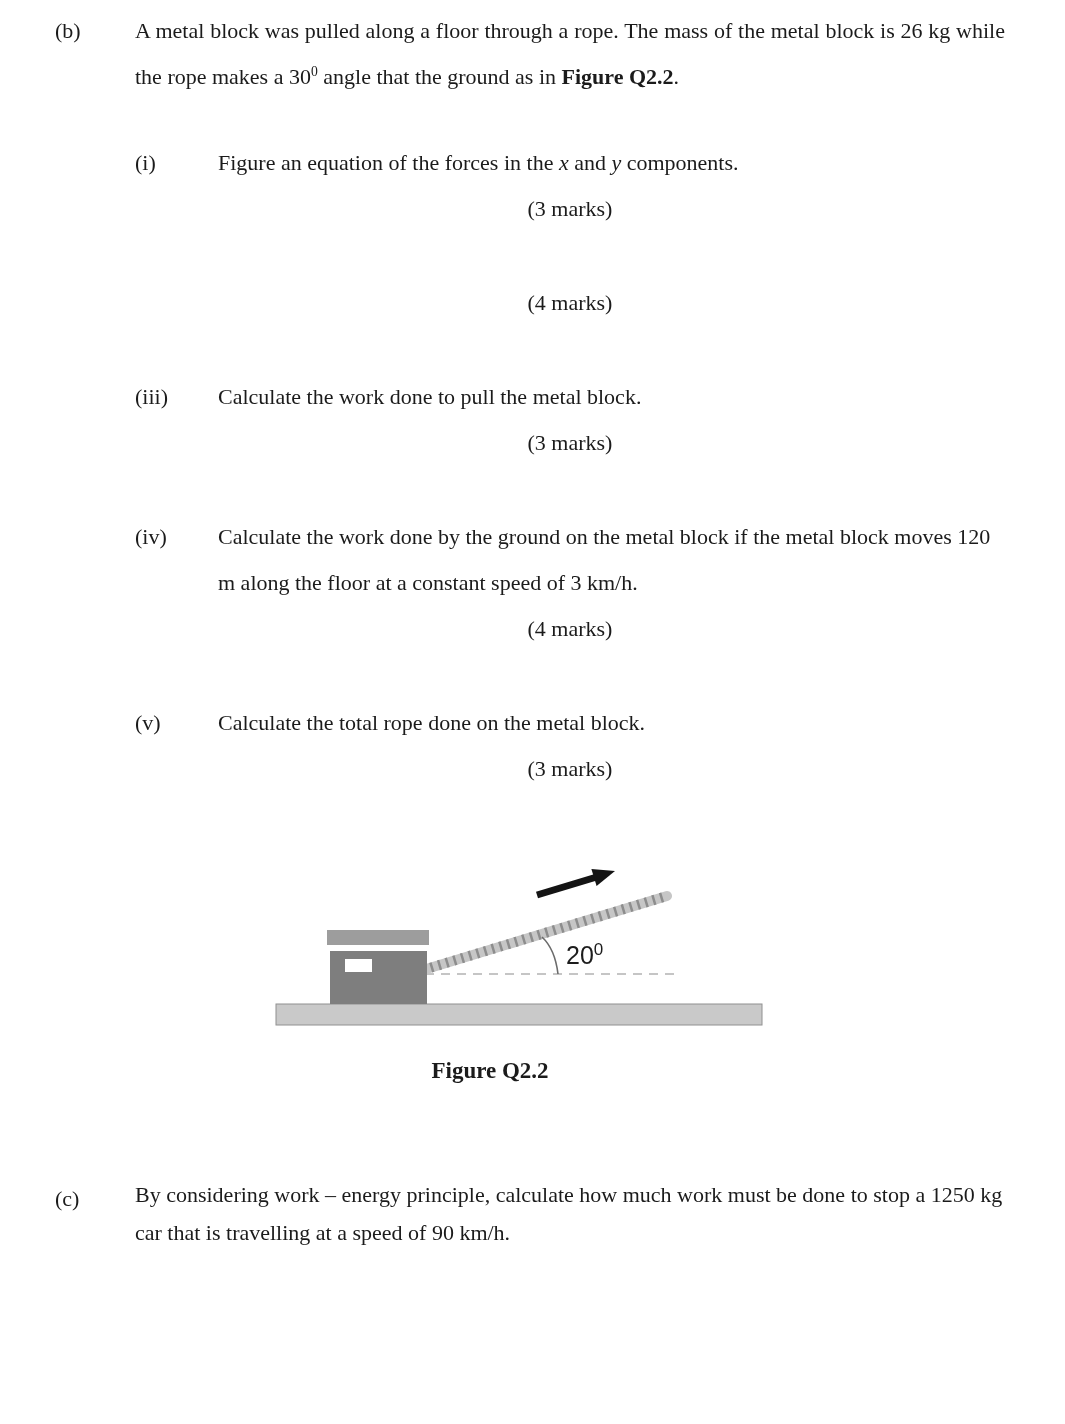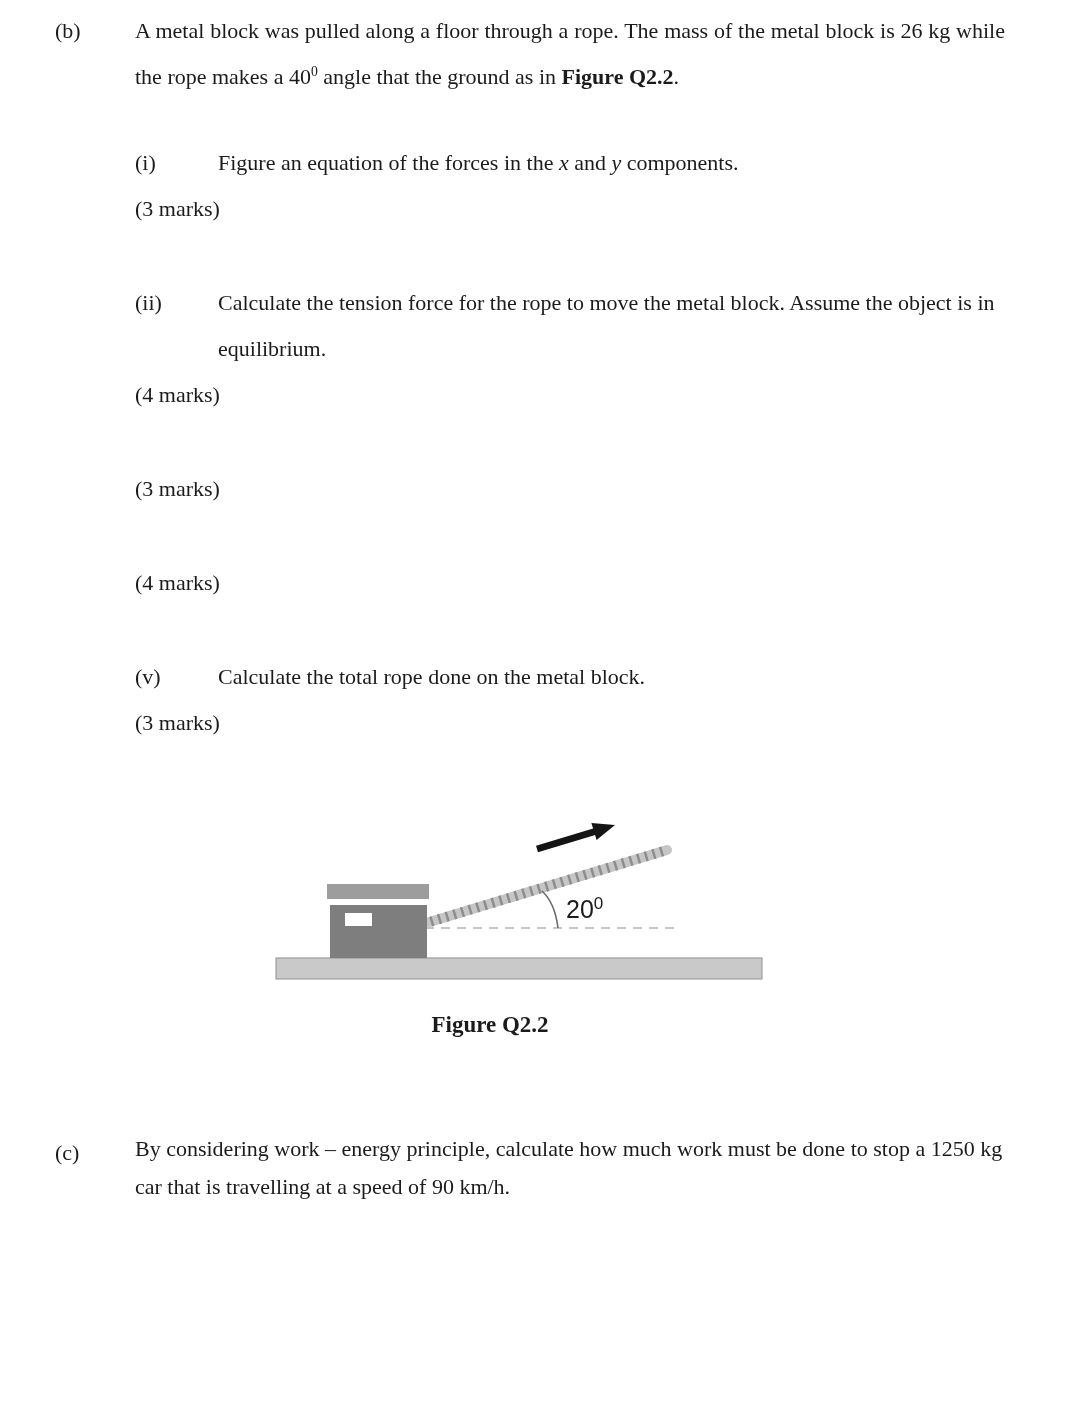--- a/index.html
+++ b/index.html
@@ -29,21 +29,21 @@
     font-size: 0.62em;
     vertical-align: super;
     line-height: 0;
   }
 
   .sub-block { margin-bottom: 48px; }
   .sub-item { display: flex; line-height: 46px; }
   .sub-label { width: 83px; flex: none; }
   .sub-text { flex: 1; min-width: 0; }
   .sub-text i { font-style: italic; }
-  .marks { text-align: left; line-height: 46px; }
+  .marks { text-align: center; line-height: 46px; }
 
   .fig { margin: 12px 0 0 220px; width: 490px; }
   .fig svg { display: block; }
   .fig-caption {
     margin-top: 26px;
     width: 430px;
     text-align: center;
     font-weight: bold;
     font-size: 23px;
     line-height: 30px;
@@ -54,43 +54,47 @@
 </style>
 </head>
 <body>
 
 <div class="page">
 
   <div class="part">
     <div class="part-label">(b)</div>
     <div class="part-body">
 
-      <p class="intro"><span>A metal block was pulled along a floor through a rope. The mass of the metal block is 26 kg while the rope makes a 40</span><sup class="deg">0</sup><span> angle that the ground as in </span><b>Figure Q2.2</b><span>.</span></p>
+      <p class="intro"><span>A metal block was pulled along a floor through a rope. The mass of the metal block is 26 kg while the rope makes a 30</span><sup class="deg">0</sup><span> angle that the ground as in </span><b>Figure Q2.2</b><span>.</span></p>
 
       <div class="sub-block">
         <div class="sub-item">
           <div class="sub-label">(i)</div>
           <div class="sub-text"><span>Figure an equation of the forces in the </span><i>x</i><span> and </span><i>y</i><span> components.</span></div>
         </div>
         <div class="marks">(3 marks)</div>
       </div>
 
       <div class="sub-block">
-        <div class="sub-item">
-          <div class="sub-label">(ii)</div>
-          <div class="sub-text">Calculate the tension force for the rope to move the metal block. Assume the object is in equilibrium.</div>
-        </div>
         <div class="marks">(4 marks)</div>
       </div>
 
       <div class="sub-block">
+        <div class="sub-item">
+          <div class="sub-label">(iii)</div>
+          <div class="sub-text">Calculate the work done to pull the metal block.</div>
+        </div>
         <div class="marks">(3 marks)</div>
       </div>
 
       <div class="sub-block">
+        <div class="sub-item">
+          <div class="sub-label">(iv)</div>
+          <div class="sub-text">Calculate the work done by the ground on the metal block if the metal block moves 120 m along the floor at a constant speed of 3 km/h.</div>
+        </div>
         <div class="marks">(4 marks)</div>
       </div>
 
       <div class="sub-block">
         <div class="sub-item">
           <div class="sub-label">(v)</div>
           <div class="sub-text">Calculate the total rope done on the metal block.</div>
         </div>
         <div class="marks">(3 marks)</div>
       </div>

